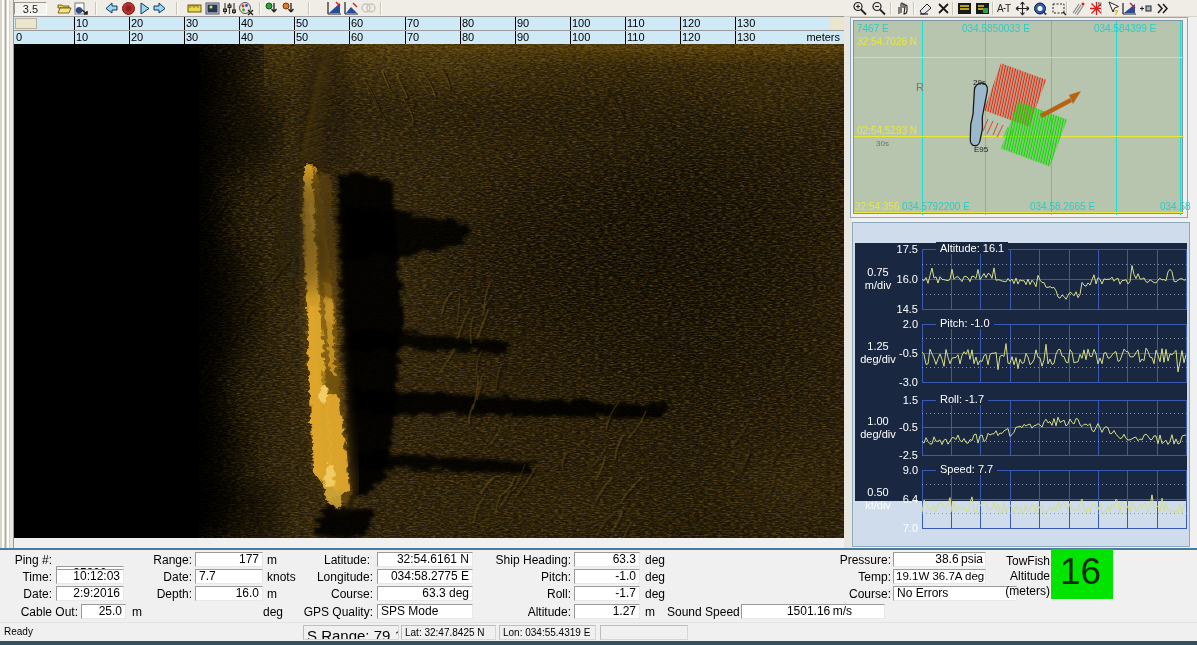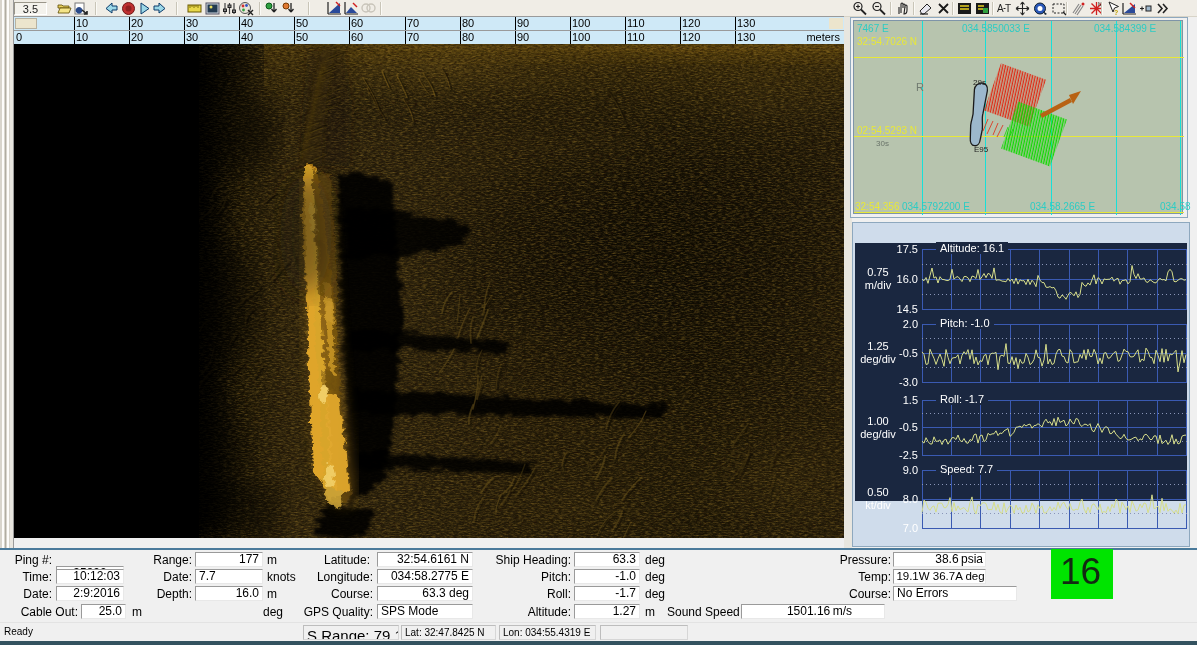--- a/index.html
+++ b/index.html
@@ -718,21 +718,21 @@
         <line x1="302.5" y1="227" x2="302.5" y2="285" stroke="#3a5ab2" stroke-width="1"></line>
         <line x1="331.5" y1="227" x2="331.5" y2="285" stroke="#3a5ab2" stroke-width="1"></line>
         <line x1="67" y1="227.5" x2="332" y2="227.5" stroke="#3a5ab2"></line>
         <line x1="67" y1="256.5" x2="332" y2="256.5" stroke="#3a5ab2"></line>
         <line x1="67" y1="285.5" x2="332" y2="285.5" stroke="#3a5ab2"></line>
         <line x1="67" y1="241.5" x2="332" y2="241.5" stroke="#8a96b8" stroke-width="1" stroke-dasharray="1 3"></line>
         <line x1="67" y1="270.5" x2="332" y2="270.5" stroke="#8a96b8" stroke-width="1" stroke-dasharray="1 3"></line>
         <polyline points="0,42.3 2,30.1 4,32.1 6,38.2 8,40.3 10,36.9 12,35.9 14,42.1 16,33.3 18,33.1 20,33.3 22,37.7 24,37.7 26,34.3 28,27.6 30,41.8 32,32.5 34,40.8 36,35.9 38,39.6 40,38.5 42,37.5 44,40.2 46,41.8 48,32.5 50,26.9 52,39.8 54,43.9 56,34.4 58,36.1 60,33.1 62,32.6 64,33.5 66,39.7 68,39.4 70,39.7 72,32.1 74,40.3 76,34.3 78,42.0 80,43.5 82,32.8 84,42.4 86,38.6 88,35.4 90,36.8 92,43.3 94,35.0 96,39.9 98,37.3 100,42.9 102,42.8 104,35.3 106,41.9 108,40.4 110,32.9 112,36.9 114,43.3 116,34.8 118,38.3 120,35.9 122,42.9 124,42.9 126,40.2 128,36.6 130,40.9 132,37.4 134,40.3 136,32.1 138,38.4 140,33.6 142,32.2 144,36.7 146,39.7 148,33.5 150,39.6 152,40.3 154,39.1 156,39.8 158,32.2 160,29.0 162,38.7 164,43.1 166,37.1 168,42.7 170,35.0 172,33.8 174,36.9 176,39.9 178,34.1 180,42.7 182,41.5 184,42.5 186,36.5 188,41.6 190,34.3 192,37.8 194,29.0 196,31.8 198,43.3 200,32.1 202,35.6 204,39.7 206,35.9 208,42.5 210,31.0 212,35.5 214,41.1 216,40.0 218,34.0 220,37.7 222,32.9 224,33.9 226,42.7 228,36.3 230,24.8 232,38.7 234,38.0 236,36.0 238,42.6 240,28.3 242,40.8 244,33.4 246,41.3 248,38.9 250,40.3 252,43.1 254,40.1 256,43.8 258,33.4 260,43.0 262,35.1 264,34.8" transform="translate(67,227)" fill="none" stroke="#d6dd8a" stroke-width="1"></polyline>
       </svg>
       <div class="ylab" style="left:33px;top:221px">9.0</div>
-      <div class="ylab" style="left:33px;top:250px">8.0</div>
+      <div class="ylab" style="left:33px;top:250px">6.4</div>
       <div class="ylab" style="left:33px;top:279px">7.0</div>
       <div class="wlab" style="left:1px;top:243px;width:44px;text-align:center;line-height:13px">0.50<br>kt/div</div>
       <div class="wlab" style="left:81px;top:220px;background:#1a2740;padding:0 4px">Speed: 7.7</div>
   </div>
 </div>
 
 <div id="bpanel">
 <div class="fl" style="left:-58px;top:3px;width:110px">Ping #:</div>
 <div class="fb" style="left:56px;top:16px;width:68px;text-align:center;padding-right:3px">35392</div>
 <div class="fl" style="left:-58px;top:20px;width:110px">Time:</div>
@@ -769,24 +769,25 @@
 <div class="fl" style="left:461px;top:37px;width:110px">Roll:</div>
 <div class="fb" style="left:574px;top:36px;width:66px;text-align:right;padding-right:3px">-1.7</div>
 <div class="fu" style="left:645px;top:37px">deg</div>
 <div class="fl" style="left:461px;top:55px;width:110px">Altitude:</div>
 <div class="fb" style="left:574px;top:54px;width:66px;text-align:right;padding-right:3px">1.27</div>
 <div class="fu" style="left:645px;top:55px">m</div>
 <div class="fl" style="left:667px;top:55px;width:80px;text-align:left;white-space:nowrap">Sound Speed</div>
 <div class="fb" style="left:741px;top:54px;width:144px;text-align:right;padding-right:32px">1501.16 m/s</div>
 <div class="fl" style="left:781px;top:3px;width:110px">Pressure:</div>
 <div class="fb" style="left:893px;top:2px;width:93px;text-align:right;padding-right:2px">38.6 psia</div>
-<div class="fb" style="left:893px;top:19px;width:93px;text-align:center;padding:0 0 0 2px;font-size:11.5px;white-space:nowrap">19.1W 36.7A deg</div>
+<div class="fb" style="left:893px;top:19px;width:93px;text-align:left;padding:0 0 0 2px;font-size:11.5px;white-space:nowrap">19.1W 36.7A deg</div>
 <div class="fl" style="left:781px;top:20px;width:110px">Temp:</div>
 <div class="fl" style="left:781px;top:37px;width:110px">Course:</div>
 <div class="fb" style="left:893px;top:36px;width:124px;text-align:left;padding-right:3px">No Errors</div>
+<div class="fl" style="left:963px;top:4px;width:87px;line-height:15px;text-align:right">TowFish<br>Altitude<br>(meters)</div>
 <div class="abs" style="left:1051px;top:-1px;width:62px;height:50px;background:#00e400"></div>
 <div class="abs" style="left:1060px;top:0px;width:50px;height:48px;font-size:37px;line-height:44px;color:#122a12;letter-spacing:0px">16</div>
 </div>
 
 <div id="sbar">
   <span class="abs" style="left:4px;top:3px">Ready</span>
   <div class="sp" style="left:303px;width:96px;font-size:15px">S Range: 79.1 meters</div>
   <div class="sp" style="left:401px;width:95px">Lat: 32:47.8425 N</div>
   <div class="sp" style="left:499px;width:97px">Lon: 034:55.4319 E</div>
   <div class="sp" style="left:600px;width:88px"></div>

